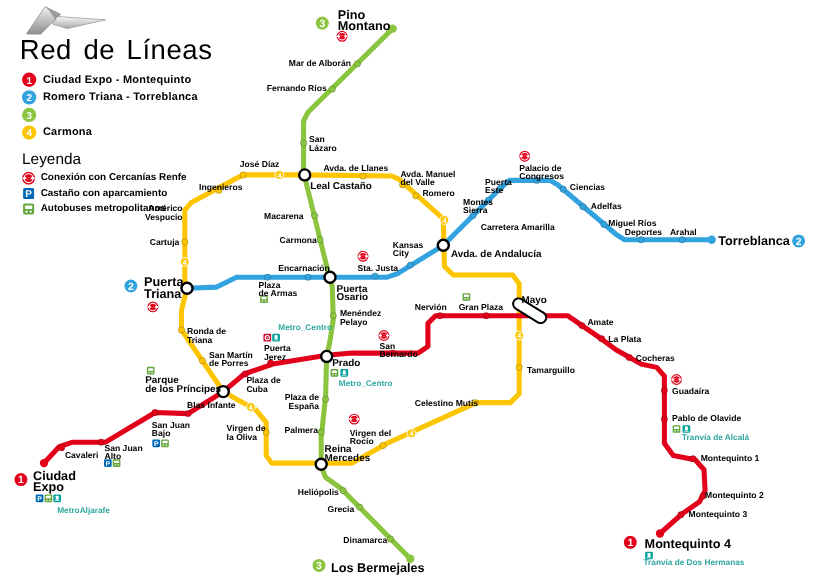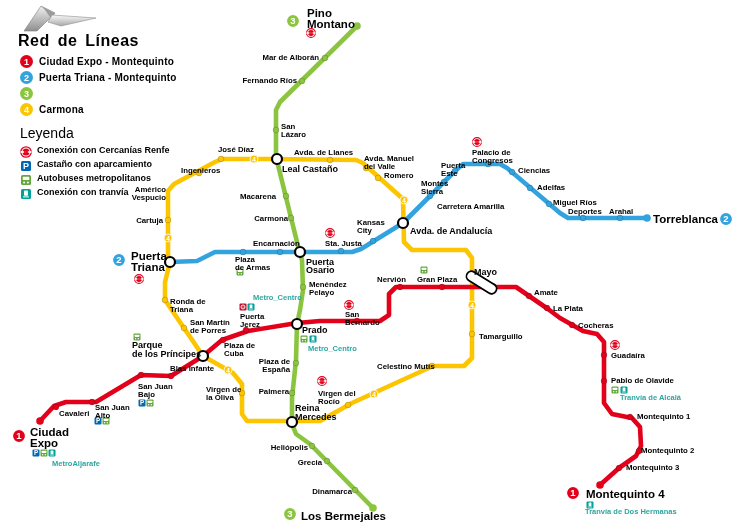--- a/index.html
+++ b/index.html
@@ -1,20 +1,20 @@
 <!DOCTYPE html>
 <html><head>
 <meta charset="utf-8">
 <style>
   html,body{margin:0;padding:0;background:#fff;}
   .canvas{position:relative;width:742px;height:532px;background:#fff;overflow:hidden;
           font-family:"Liberation Sans","DejaVu Sans",sans-serif;color:#000;}
   .legend{position:absolute;left:10px;top:4px;width:235px;}
   .logo{display:block;margin-left:14px;}
-  .title{font-size:16px;font-weight:bold;margin:0 0 5px 8px;letter-spacing:.5px;word-spacing:3px;}
+  .title{font-size:25px;font-weight:normal;margin:0 0 5px 8px;letter-spacing:.5px;word-spacing:3px;}
   .lline{display:flex;align-items:center;gap:6px;margin:3px 0 3px 10px;}
   .lbadge{width:13px;height:13px;border-radius:50%;color:#fff;font-size:9px;font-weight:bold;
           display:flex;align-items:center;justify-content:center;flex:0 0 13px;}
   .lname{font-size:10px;font-weight:bold;letter-spacing:.2px;}
   .keytitle{font-size:14px;font-weight:normal;margin:9px 0 3px 10px;}
   .litem{display:flex;align-items:center;gap:5px;margin:2px 0 2px 10px;text-align:center;}
   .litem .ic{width:12px;height:12px;flex:0 0 12px;}
   .litem .lt{font-size:9px;font-weight:bold;}
   svg.map{position:absolute;left:0;top:0;}
   text{font-family:"Liberation Sans","DejaVu Sans",sans-serif;}
@@ -40,21 +40,21 @@
       <polygon points="28,11 72,14 37,22 24,18" fill="url(#lg2)" stroke="#8d8d8d" stroke-width="0.6"></polygon>
     </svg>
     <h1 class="title">Red de Líneas</h1>
     <div id="legend-lines">
         <div class="lline">
           <span class="lbadge" style="background: rgb(226, 0, 26);">1</span>
           <span class="lname">Ciudad Expo - Montequinto</span>
         </div>
         <div class="lline">
           <span class="lbadge" style="background: rgb(51, 163, 223);">2</span>
-          <span class="lname">Puerta Triana - Montequinto</span>
+          <span class="lname">Romero Triana - Torreblanca</span>
         </div>
         <div class="lline">
           <span class="lbadge" style="background: rgb(139, 197, 64);">3</span>
         </div>
         <div class="lline">
           <span class="lbadge" style="background: rgb(252, 197, 0);">4</span>
           <span class="lname">Carmona</span>
         </div>
       </div>
     <div class="keytitle">Leyenda</div>
@@ -82,30 +82,20 @@
         <div class="litem">
           <span class="ic"><svg width="12" height="12" viewBox="0 0 12 12">
               <g>
                 <rect x="1" y="1" width="10" height="10" rx="1.5" fill="#64a73c"></rect>
                 <rect x="2.6999999999999997" y="2.8" width="6.6000000000000005" height="3.2" rx="0.6" fill="#fff"></rect>
                 <circle cx="4.1" cy="8.4" r="1" fill="#fff"></circle>
                 <circle cx="7.9" cy="8.4" r="1" fill="#fff"></circle>
               </g>
             </svg></span>
           <span class="lt">Autobuses metropolitanos</span>
-        </div>
-        <div class="litem">
-          <span class="ic"><svg width="12" height="12" viewBox="0 0 12 12">
-              <g>
-                <rect x="1" y="1" width="10" height="10" rx="1.5" fill="#00a19a"></rect>
-                <rect x="4" y="2.5999999999999996" width="4" height="5.2" rx="0.8" fill="#fff"></rect>
-                <rect x="3" y="8.4" width="6" height="1" fill="#fff"></rect>
-              </g>
-            </svg></span>
-          <span class="lt">Conexión con tranvía</span>
         </div>
       </div>
   </div>
   <svg class="map" id="mapsvg" width="742" height="532" viewBox="0 0 742 532">
       <polyline points="273,159 222,159 215,162 174,184 168,191 168,255 170,262 165,282 165,300 203,356 233,373 242,384 242,414 247,421 320,421 352,403 433,366 464,366 472,358 472,258 466,250 412,250 404,242 403,199 363,163 356,160 273,159" fill="none" stroke="#fcc500" stroke-width="4.6" stroke-linejoin="round" stroke-linecap="round"></polyline>
       <polyline points="357,26 280,102 276,110 276,155 278,165 298,246 302,260 303,290 300,310 297,324 296,360 292,398 292,424 296,434 310,444 373,508" fill="none" stroke="#8bc540" stroke-width="4.6" stroke-linejoin="round" stroke-linecap="round"></polyline>
       <polyline points="170,262 197,261 215,252 352,252 361,249 403,223 456,170 463,164 500,164 507,168 560,213 568,218 647,218" fill="none" stroke="#33a3df" stroke-width="4.6" stroke-linejoin="round" stroke-linecap="round"></polyline>
       <polyline points="40,421 54,406 66,402 96,402 141,375 171,376 203,356 222,340 248,331 297,323 320,321 380,321 389,315 389,294 396,287 516,287 548,309 560,318 583,331 597,334 604,342 604,403 612,414 632,418 640,427 641,446 636,456 619,468 600,485" fill="none" stroke="#e2001a" stroke-width="4.6" stroke-linejoin="round" stroke-linecap="round"></polyline>
       <circle cx="56" cy="407" r="2.9" fill="#e2001a" stroke="rgba(0,0,0,0.22)" stroke-width="0.8"></circle>
       <circle cx="92" cy="402" r="2.9" fill="#e2001a" stroke="rgba(0,0,0,0.22)" stroke-width="0.8"></circle>

